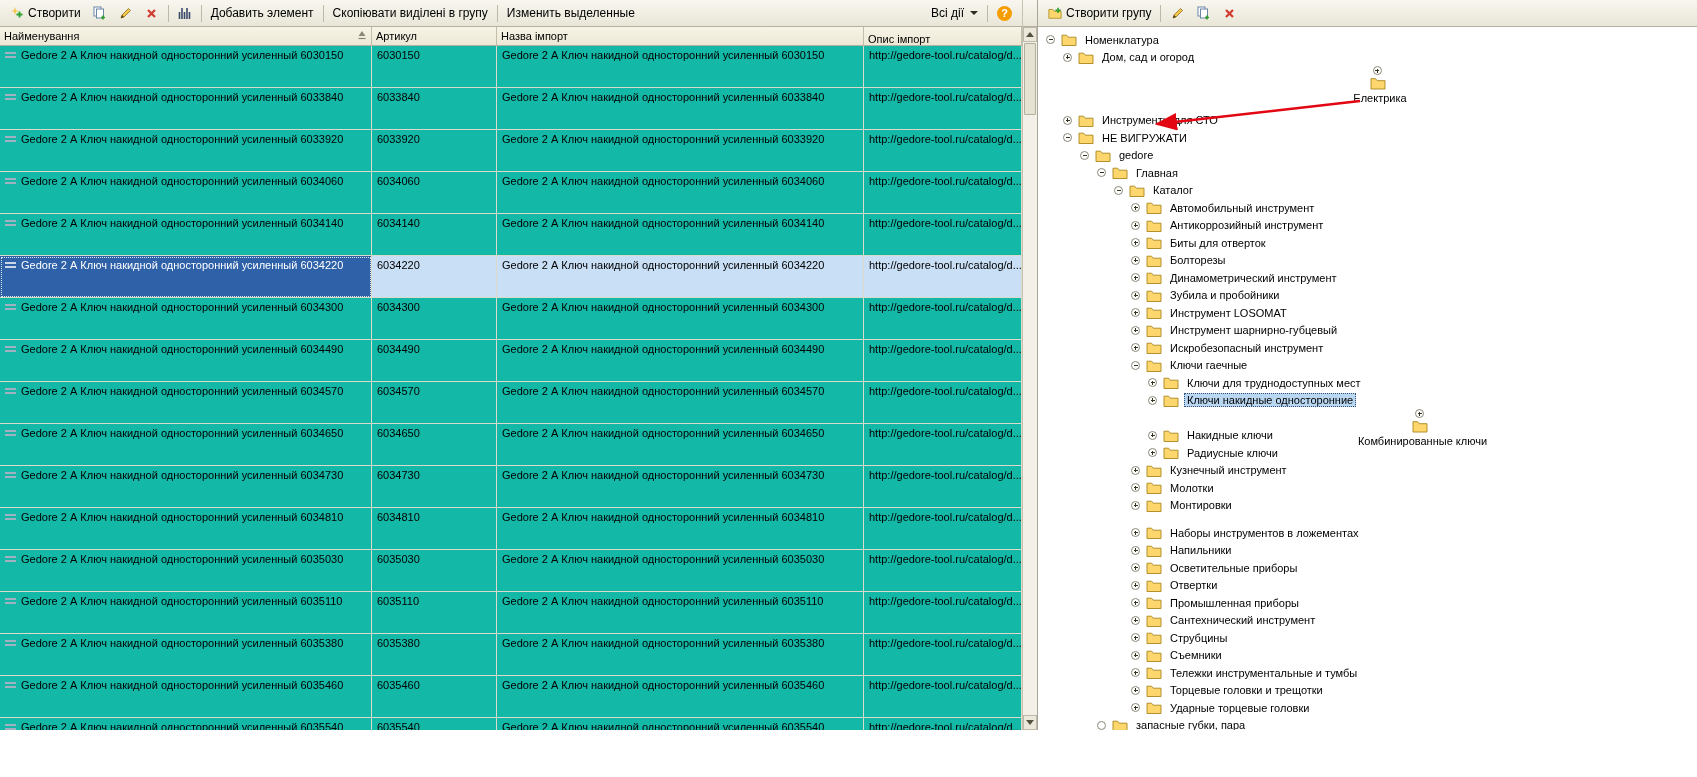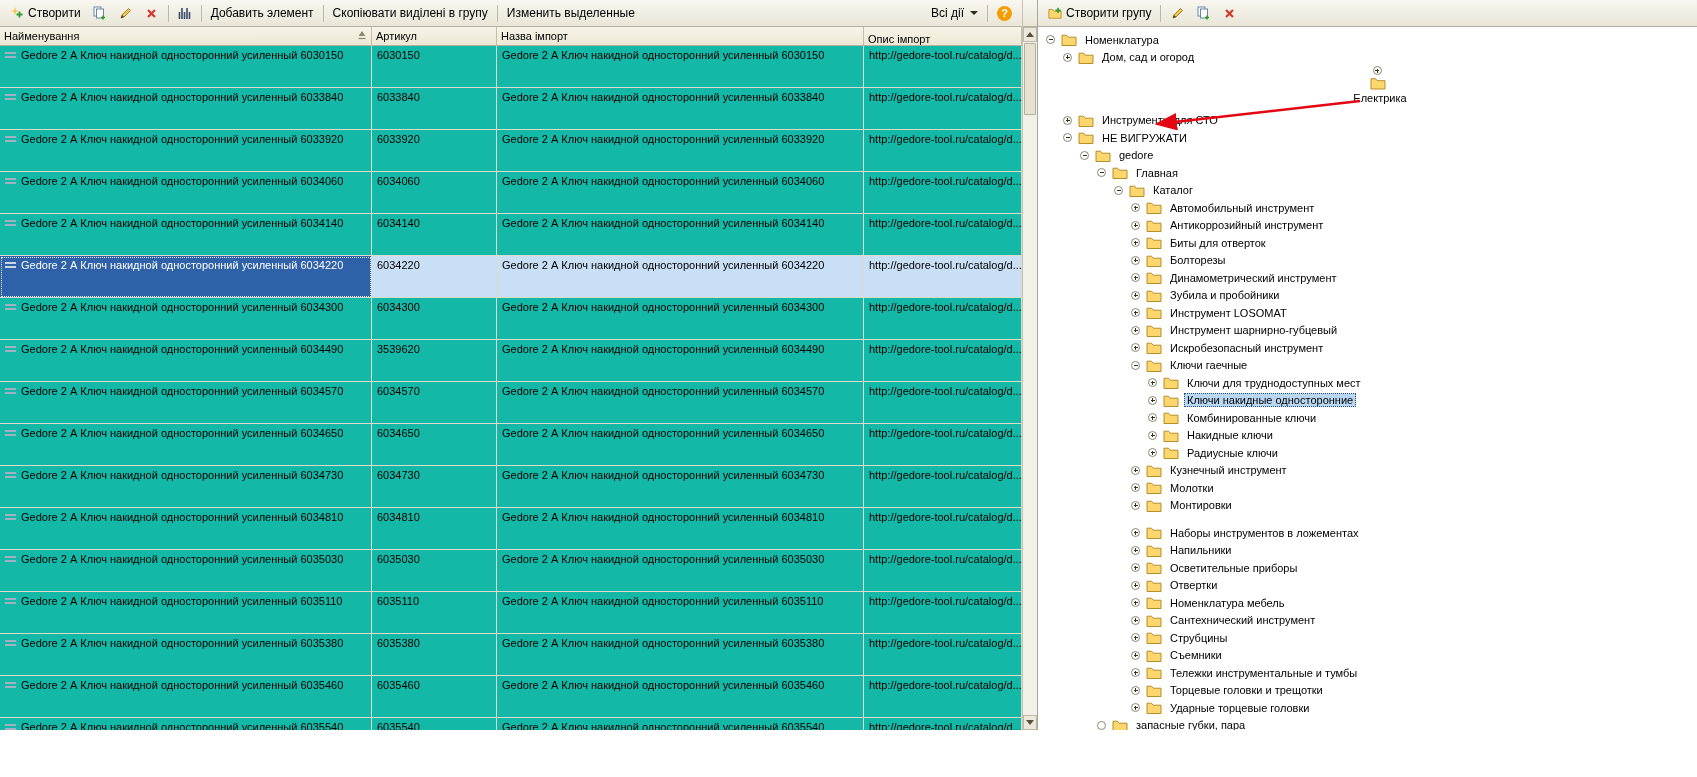--- a/index.html
+++ b/index.html
@@ -219,21 +219,21 @@
     </div>
     <div class="cell w-sku"><span class="txt t-sku">6034300</span></div>
     <div class="cell w-import"><span class="txt t-import">Gedore 2 А Ключ накидной односторонний усиленный 6034300</span></div>
     <div class="cell w-desc"><span class="txt t-desc">http://gedore-tool.ru/catalog/d...</span></div>
   </div>
         <div class="trow">
     <div class="cell w-name c-name">
       <span class="row-icon"></span>
       <span class="txt t-name">Gedore 2 А Ключ накидной односторонний усиленный 6034490</span>
     </div>
-    <div class="cell w-sku"><span class="txt t-sku">3539620</span></div>
+    <div class="cell w-sku"><span class="txt t-sku">6034490</span></div>
     <div class="cell w-import"><span class="txt t-import">Gedore 2 А Ключ накидной односторонний усиленный 6034490</span></div>
     <div class="cell w-desc"><span class="txt t-desc">http://gedore-tool.ru/catalog/d...</span></div>
   </div>
         <div class="trow">
     <div class="cell w-name c-name">
       <span class="row-icon"></span>
       <span class="txt t-name">Gedore 2 А Ключ накидной односторонний усиленный 6034570</span>
     </div>
     <div class="cell w-sku"><span class="txt t-sku">6034570</span></div>
     <div class="cell w-import"><span class="txt t-import">Gedore 2 А Ключ накидной односторонний усиленный 6034570</span></div>
@@ -498,39 +498,39 @@
     </svg>
     <span class="tlabel">Ключи для труднодоступных мест</span>
   </div>
         <div class="titem selected" style="padding-left: 102px;">
     <span class="exp e-plus"></span>
     <svg class="folder" viewBox="0 0 16 13">
       <path d="M1 2.2h4.6l1.6 2H15v8.3H1z" fill="#FDD76E" stroke="#A9861B" stroke-width="0.9"></path>
     </svg>
     <span class="tlabel">Ключи накидные односторонние</span>
   </div>
+        <div class="titem" style="padding-left: 102px; flex-direction: column;">
+    <span class="exp e-plus"></span>
+    <svg class="folder" viewBox="0 0 16 13">
+      <path d="M1 2.2h4.6l1.6 2H15v8.3H1z" fill="#FDD76E" stroke="#A9861B" stroke-width="0.9"></path>
+    </svg>
+    <span class="tlabel">Комбинированные ключи</span>
+  </div>
         <div class="titem" style="padding-left: 102px;">
     <span class="exp e-plus"></span>
     <svg class="folder" viewBox="0 0 16 13">
       <path d="M1 2.2h4.6l1.6 2H15v8.3H1z" fill="#FDD76E" stroke="#A9861B" stroke-width="0.9"></path>
     </svg>
-    <span class="tlabel">Комбинированные ключи</span>
+    <span class="tlabel">Накидные ключи</span>
   </div>
         <div class="titem" style="padding-left: 102px;">
     <span class="exp e-plus"></span>
     <svg class="folder" viewBox="0 0 16 13">
       <path d="M1 2.2h4.6l1.6 2H15v8.3H1z" fill="#FDD76E" stroke="#A9861B" stroke-width="0.9"></path>
     </svg>
-    <span class="tlabel">Накидные ключи</span>
-  </div>
-        <div class="titem" style="padding-left: 102px;">
-    <span class="exp e-plus"></span>
-    <svg class="folder" viewBox="0 0 16 13">
-      <path d="M1 2.2h4.6l1.6 2H15v8.3H1z" fill="#FDD76E" stroke="#A9861B" stroke-width="0.9"></path>
-    </svg>
     <span class="tlabel">Радиусные ключи</span>
   </div>
         <div class="titem" style="padding-left: 85px;">
     <span class="exp e-plus"></span>
     <svg class="folder" viewBox="0 0 16 13">
       <path d="M1 2.2h4.6l1.6 2H15v8.3H1z" fill="#FDD76E" stroke="#A9861B" stroke-width="0.9"></path>
     </svg>
     <span class="tlabel">Кузнечный инструмент</span>
   </div>
         <div class="titem" style="padding-left: 85px;">
@@ -573,21 +573,21 @@
     <svg class="folder" viewBox="0 0 16 13">
       <path d="M1 2.2h4.6l1.6 2H15v8.3H1z" fill="#FDD76E" stroke="#A9861B" stroke-width="0.9"></path>
     </svg>
     <span class="tlabel">Отвертки</span>
   </div>
         <div class="titem" style="padding-left: 85px;">
     <span class="exp e-plus"></span>
     <svg class="folder" viewBox="0 0 16 13">
       <path d="M1 2.2h4.6l1.6 2H15v8.3H1z" fill="#FDD76E" stroke="#A9861B" stroke-width="0.9"></path>
     </svg>
-    <span class="tlabel">Номенклатура мебель</span>
+    <span class="tlabel">Промышленная приборы</span>
   </div>
         <div class="titem" style="padding-left: 85px;">
     <span class="exp e-plus"></span>
     <svg class="folder" viewBox="0 0 16 13">
       <path d="M1 2.2h4.6l1.6 2H15v8.3H1z" fill="#FDD76E" stroke="#A9861B" stroke-width="0.9"></path>
     </svg>
     <span class="tlabel">Сантехнический инструмент</span>
   </div>
         <div class="titem" style="padding-left: 85px;">
     <span class="exp e-plus"></span>

